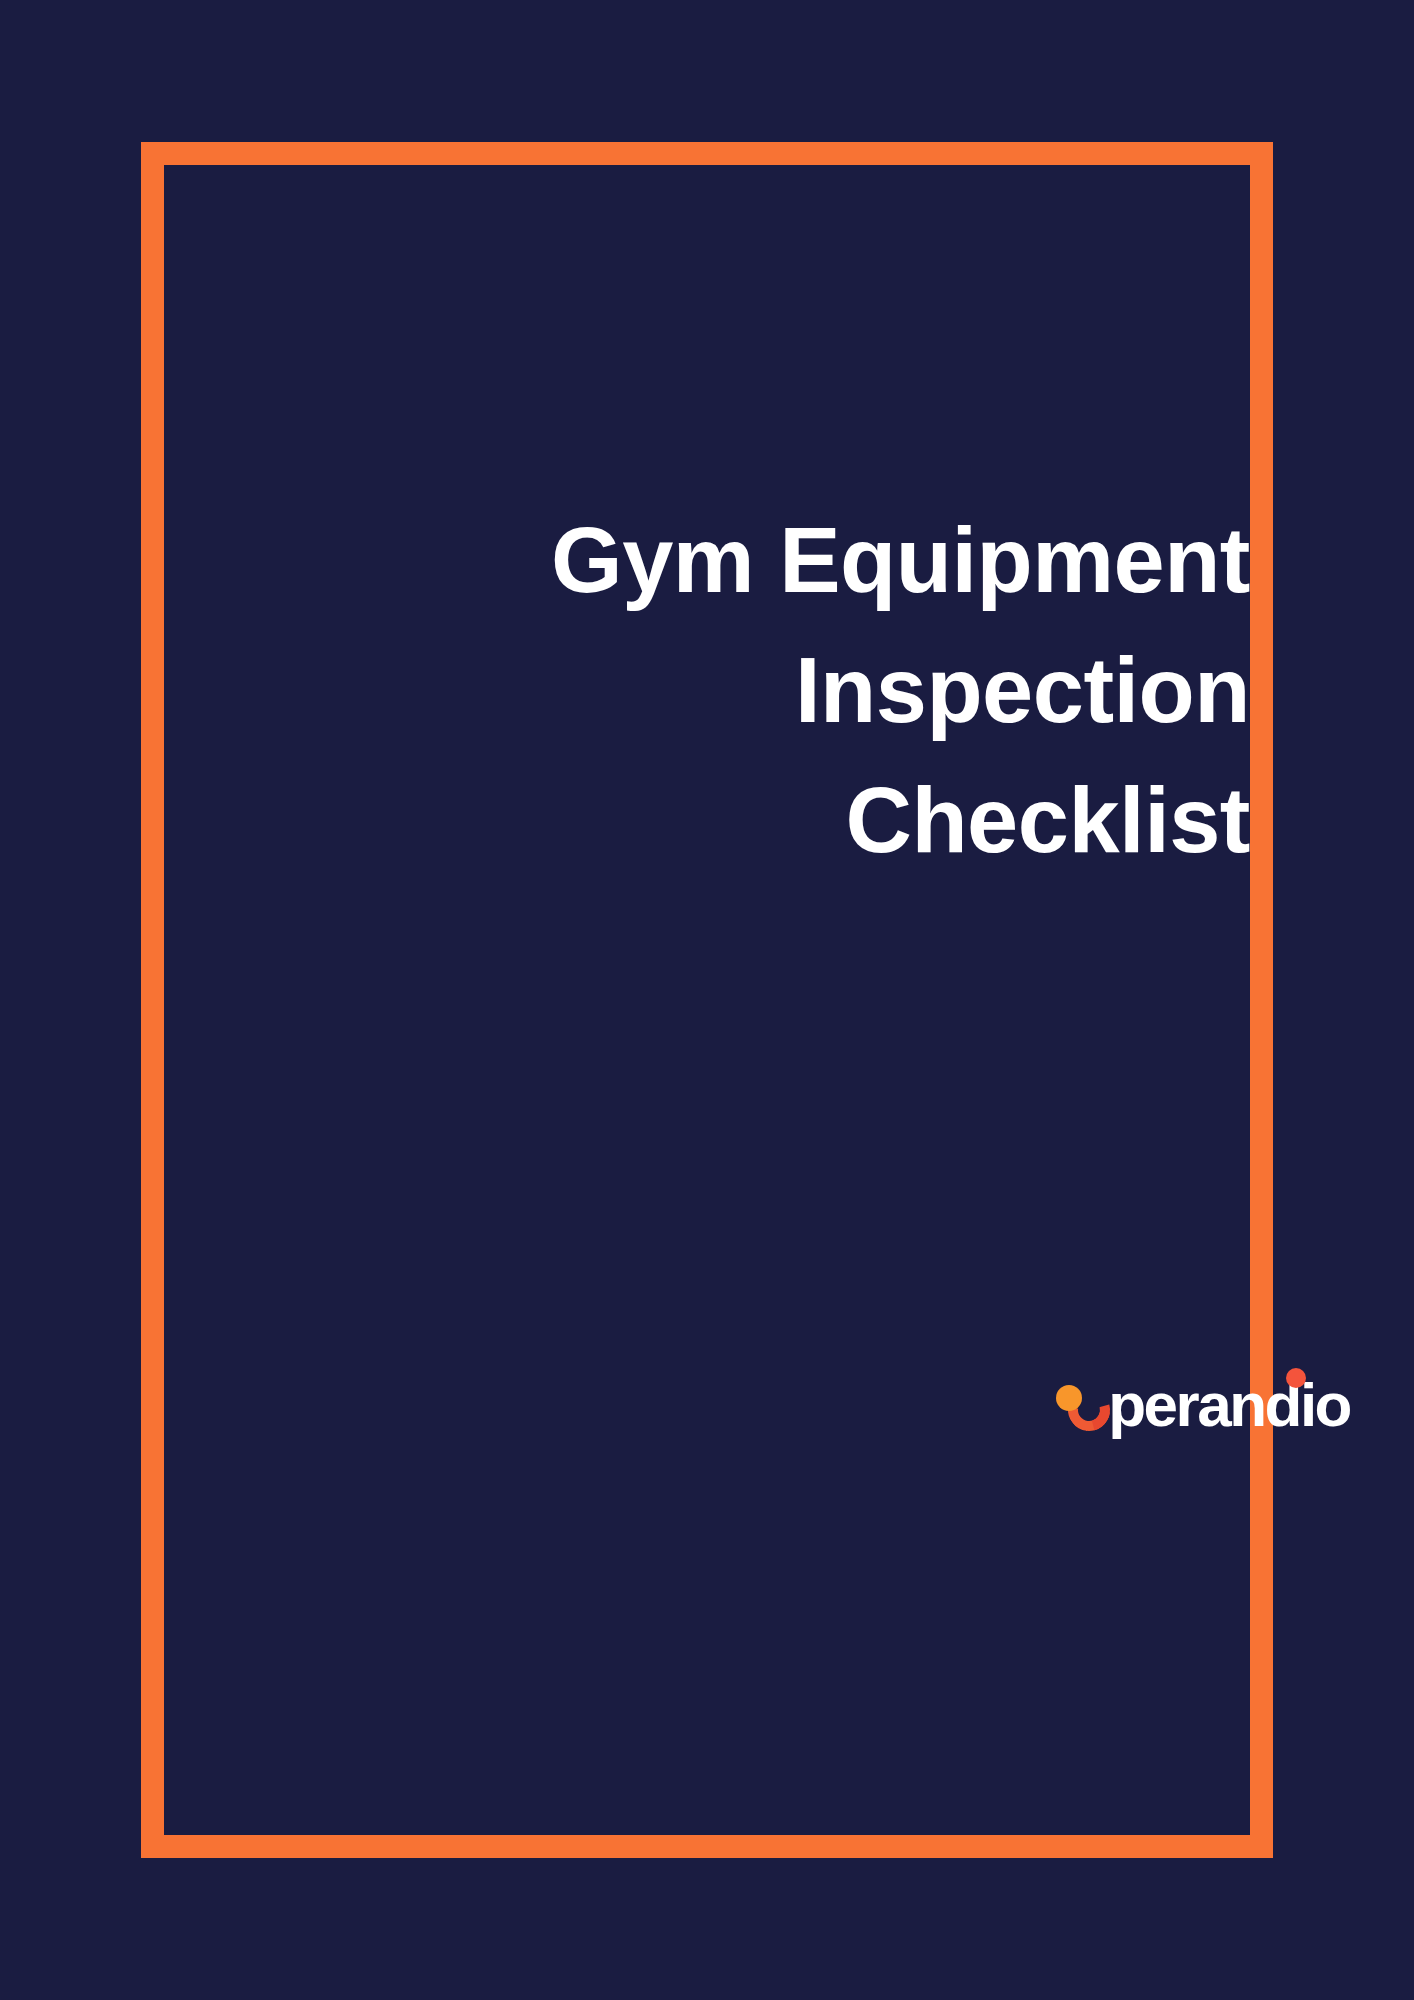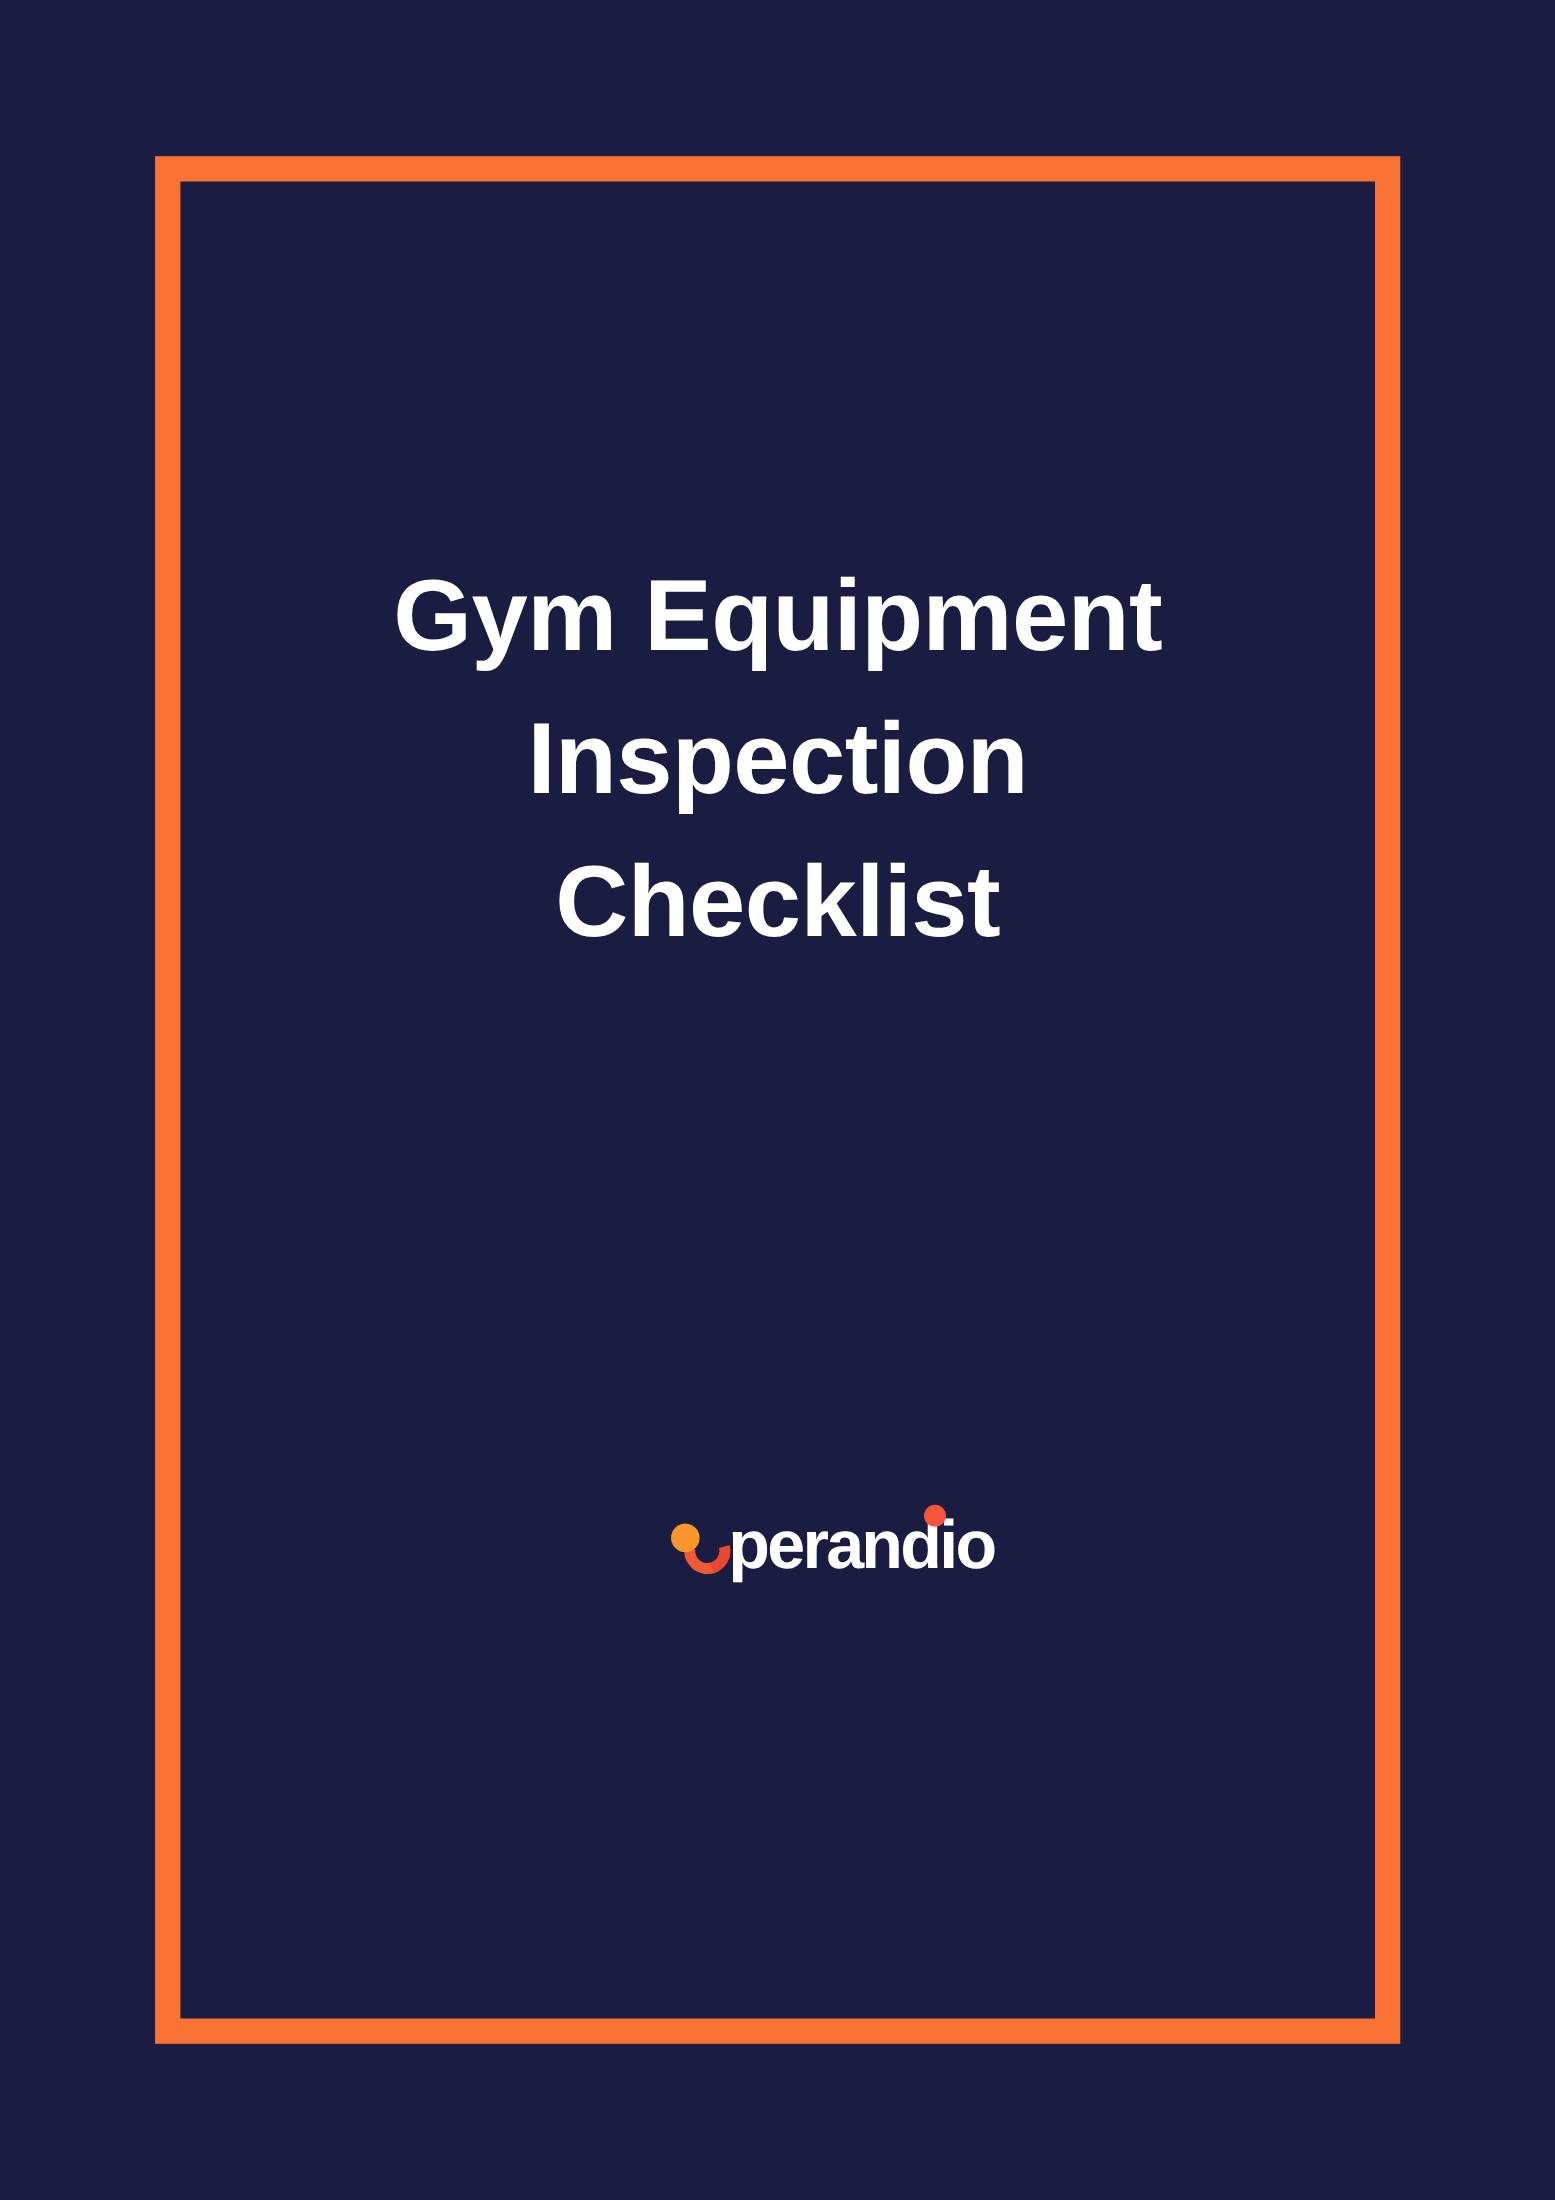--- a/index.html
+++ b/index.html
@@ -46,38 +46,38 @@
     display: flex;
     flex-direction: column;
     align-items: center;
   }
 
   #cover-title {
     position: absolute;
     left: 0;
     top: 268px;
     width: 1086px;
-    text-align: center;
+    text-align: right;
     color: #ffffff;
     font-family: "Liberation Sans", sans-serif;
     font-weight: bold;
     font-size: 92px;
     line-height: 130px;
     letter-spacing: -0.5px;
     white-space: pre-line;
   }
 
   
   #cover-logo {
     position: absolute;
     left: 0;
     top: 1205px;
     width: 1186px;
     display: flex;
-    justify-content: center;
+    justify-content: flex-end;
     align-items: center;
   }
 
   .logo-lockup {
     display: flex;
     align-items: center;
     height: 70px;
   }
 
   .logo-mark {

